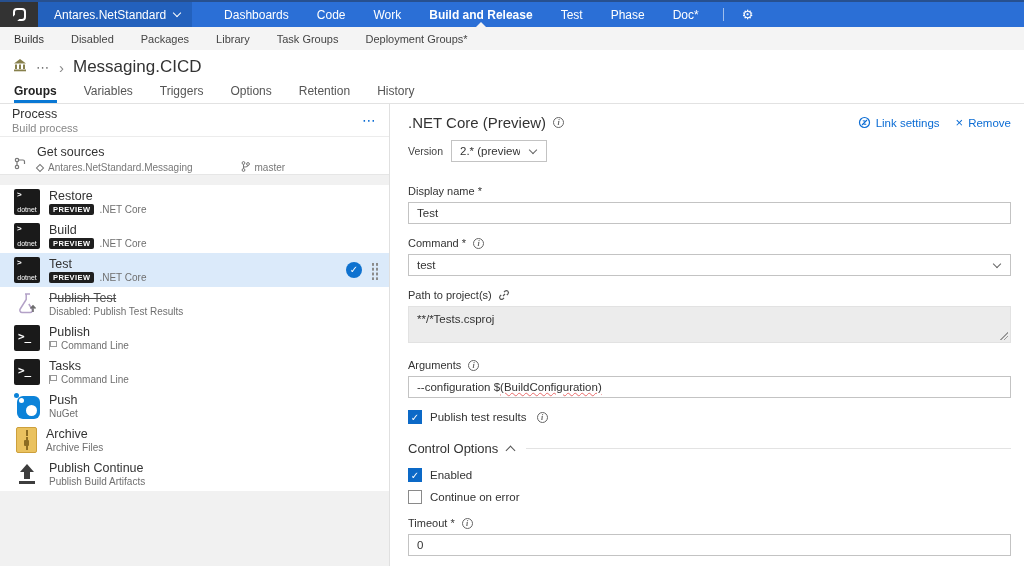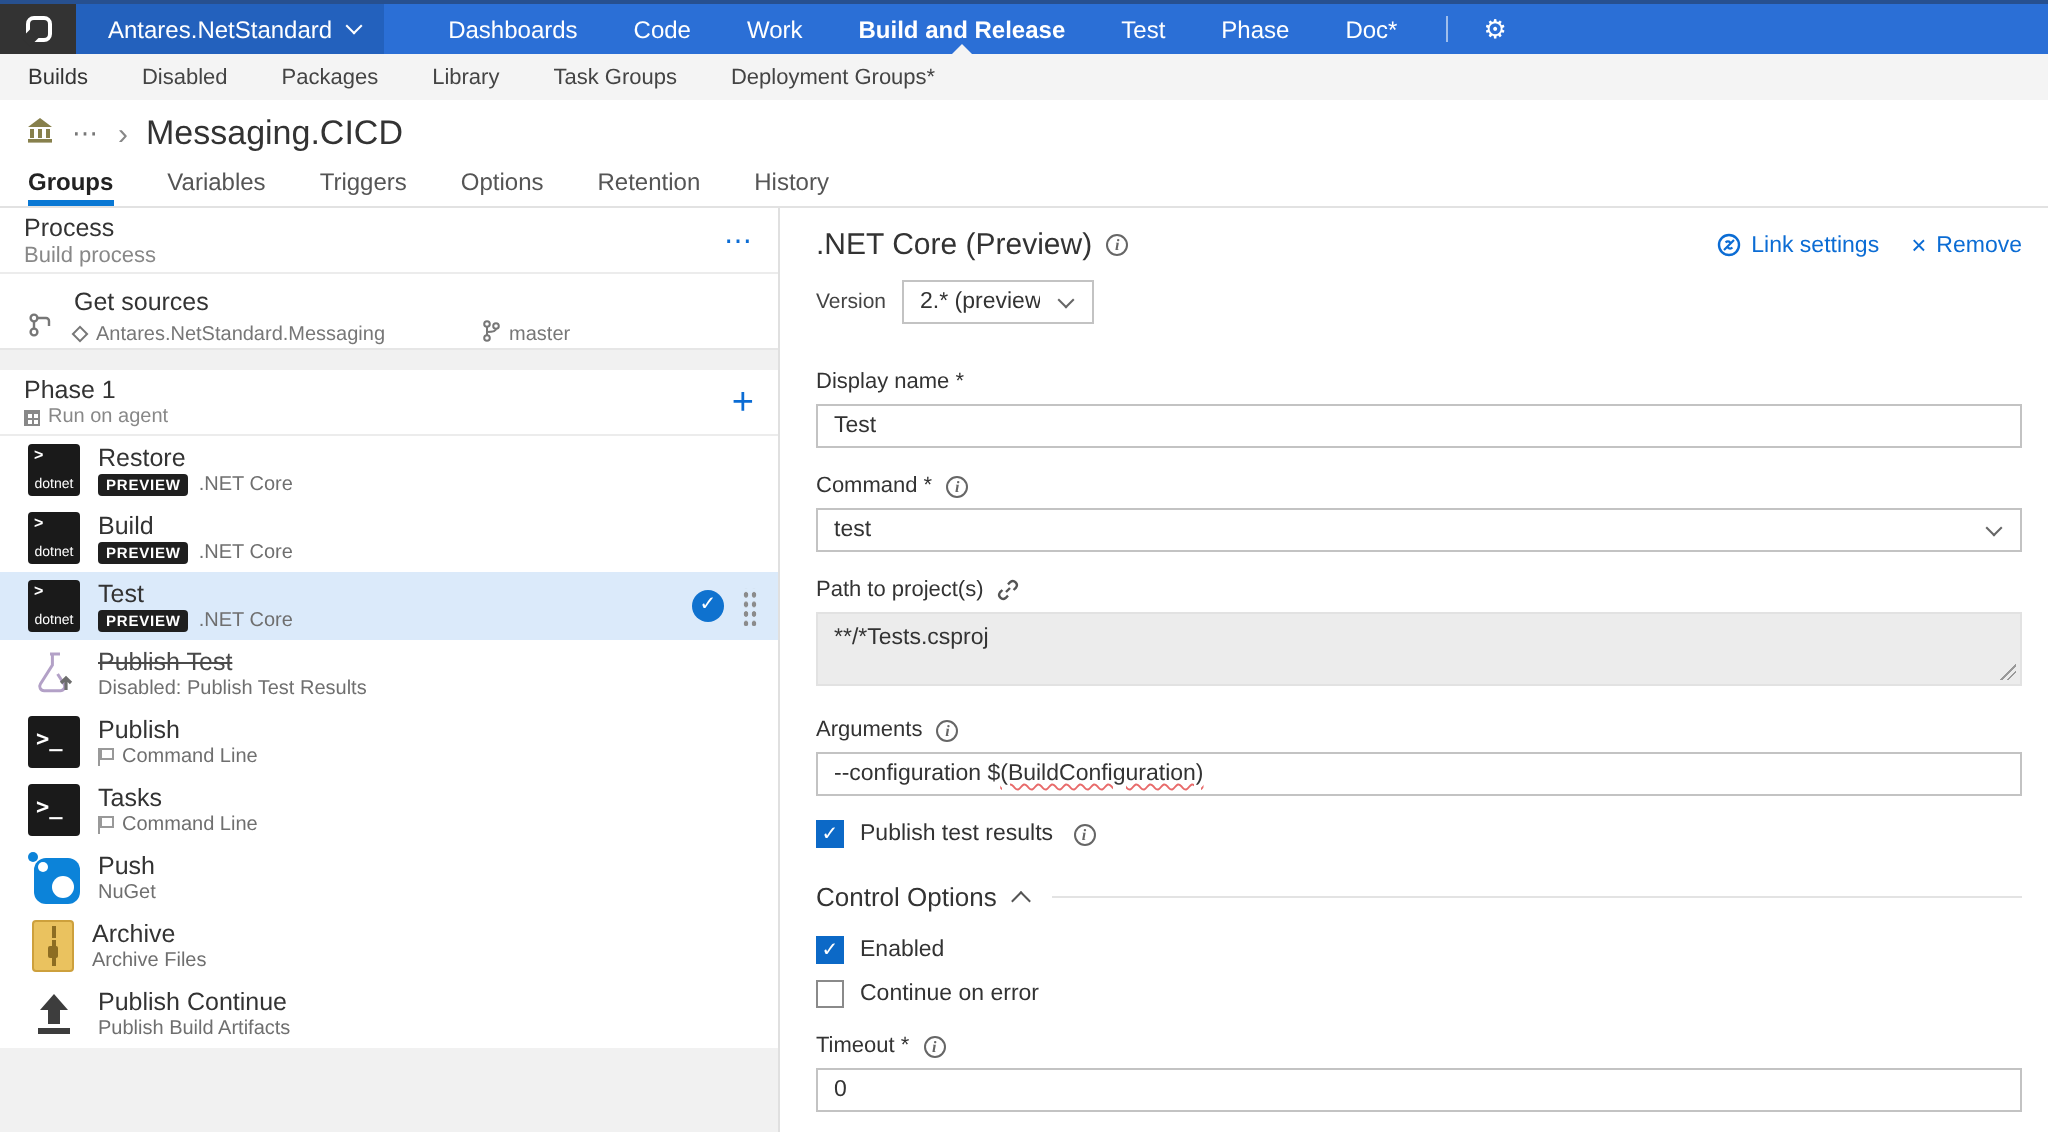--- a/index.html
+++ b/index.html
@@ -222,30 +222,20 @@
                   <path d="M2.5 3.4 V7.6 M2.5 6 C6 6 7 5.5 7 4.4" fill="none" stroke="#777" stroke-width="1"></path>
                 </svg>
             </span>
             <span>master</span>
           </div>
         </div>
       </div>
 
       <div class="gap-strip"></div>
 
-      <div class="phase-row">
-        <div class="phase-text">
-          <div class="t1">Phase 1</div>
-          <div class="phase-sub">
-            <span class="grid-ic"></span>
-            <span>Run on agent</span>
-          </div>
-        </div>
-        <span class="phase-add">+</span>
-      </div>
 
       <div class="task-list">
 
         <div class="task-row">
           <span class="t-icon ic-dotnet">
             <span class="gt">&gt;</span>
               <span class="word">dotnet</span>
           </span>
           <div class="t-text">
             <div class="t-title">Restore</div>

